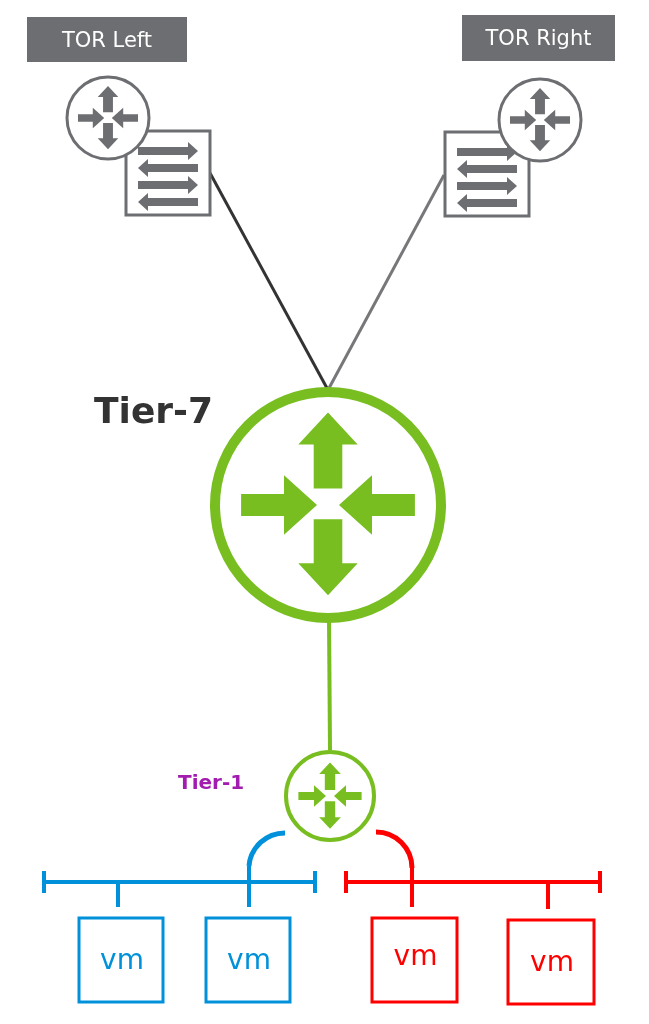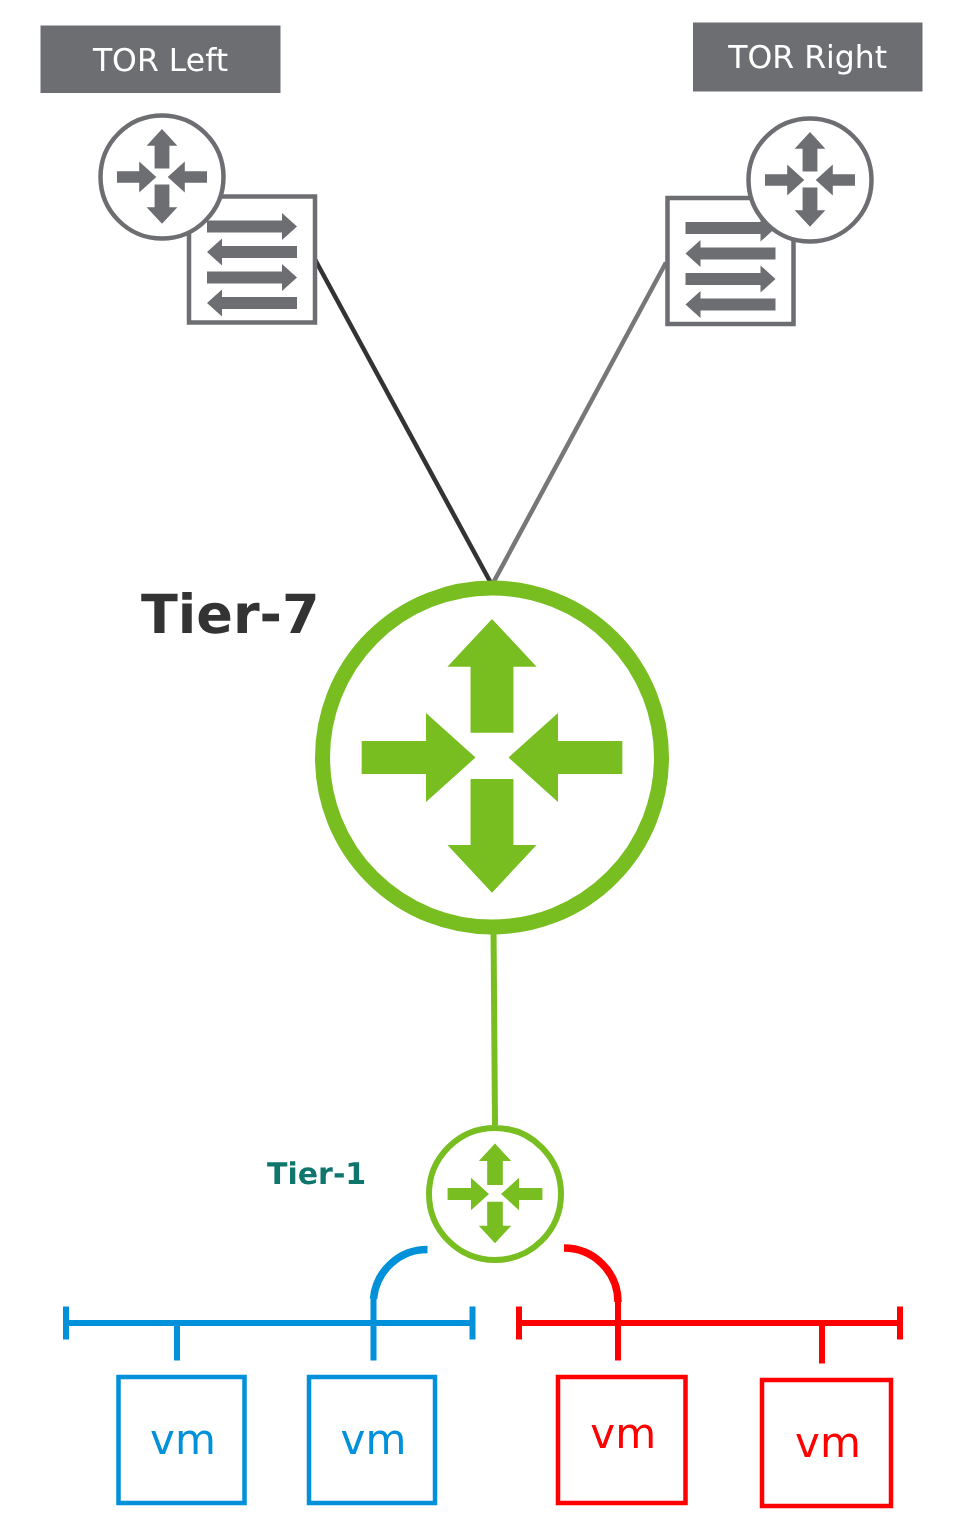--- a/index.html
+++ b/index.html
@@ -107,18 +107,18 @@
     <line x1="548" y1="882" x2="548" y2="909"></line>
     <rect x="372" y="918" width="85" height="84" stroke-width="3"></rect>
     <rect x="508" y="920" width="86" height="84" stroke-width="3"></rect>
   </g>
 </svg>
 
 <div class="tor-label" style="left:27px; top:17px; width:160px; height:45px;">TOR Left</div>
 <div class="tor-label" style="left:462px; top:15px; width:153px; height:46px;">TOR Right</div>
 
 <div class="tier-label" style="left:94px; top:390px; font-size:36px;">Tier-7</div>
-<div class="tier-label" style="left:178px; top:770px; font-size:20px; color:#0f766e;">Tier-1</div>
+<div class="tier-label" style="left:178px; top:770px; font-size:20px; color:#a21caf;">Tier-1</div>
 
 <div class="vm-label" style="left:79px; top:918px; width:86px; height:82px; color:#0091da;">vm</div>
 <div class="vm-label" style="left:206px; top:918px; width:86px; height:82px; color:#0091da;">vm</div>
 <div class="vm-label" style="left:372px; top:914px; width:87px; height:82px; color:#ff0000;">vm</div>
 <div class="vm-label" style="left:508px; top:920px; width:88px; height:82px; color:#ff0000;">vm</div>
 
 </body></html>

